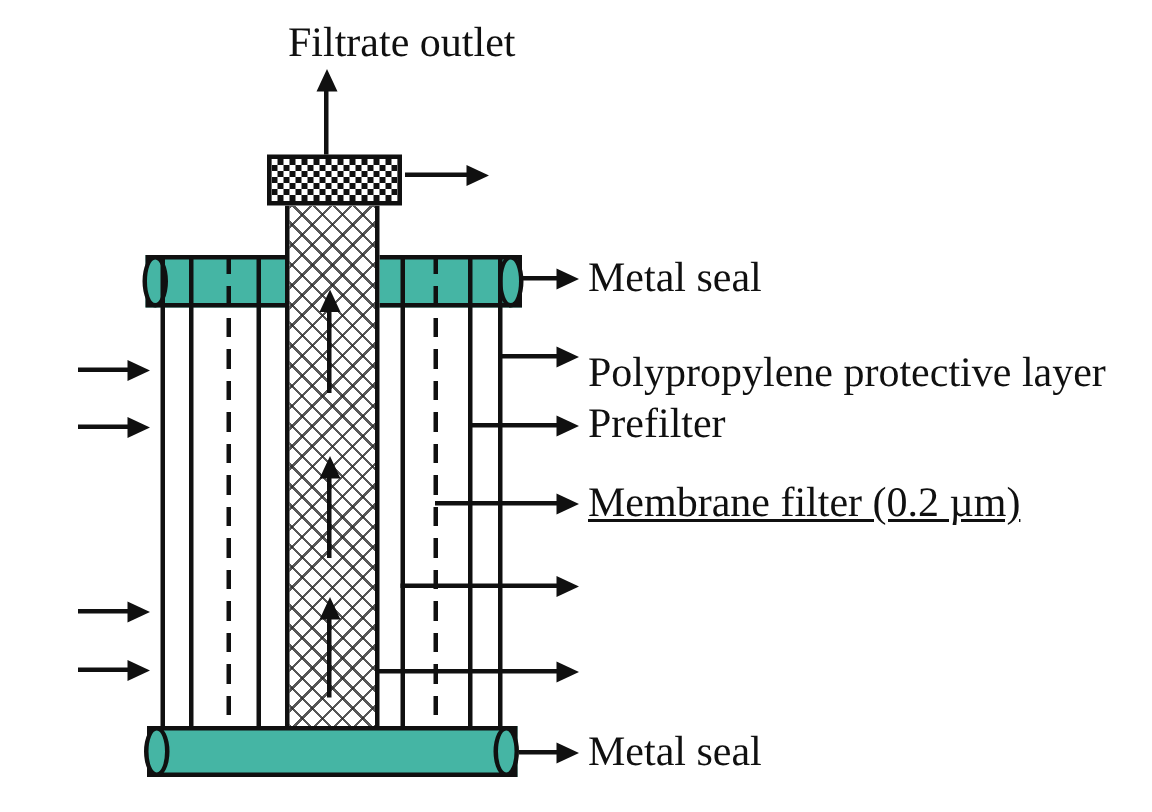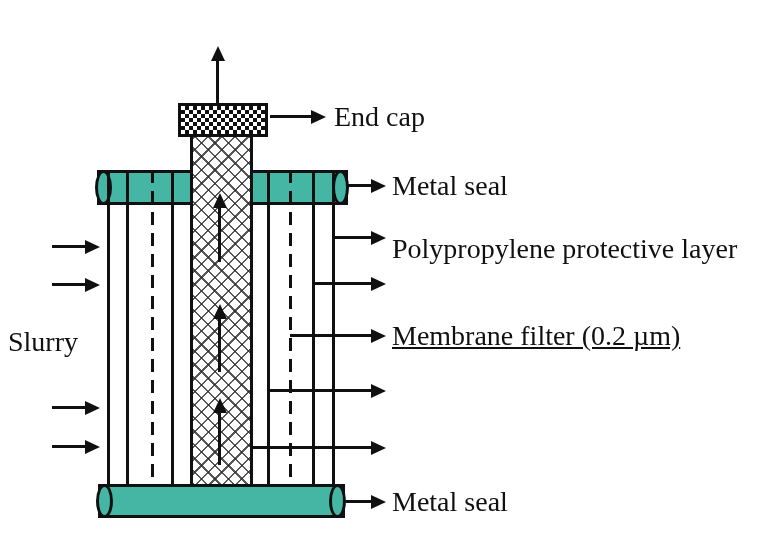--- a/index.html
+++ b/index.html
@@ -52,31 +52,31 @@
   .arrow-u .head  { position:absolute; top:0; left:0; width:0; height:0;
                     border-left:7px solid transparent; border-right:7px solid transparent;
                     border-bottom:15px solid #101010; }
   .arrow-u.incore { z-index:4; }
 </style>
 </head>
 <body>
 
 <div class="canvas">
 
+  <div class="lbl" style="left:192px; top:12px;">Filtrate outlet</div>
   <div class="arrow-u" style="left:211px; top:46px; height:57px;">
     <i class="head"></i>
     <i class="shaft"></i>
   </div>
 
   <div class="endcap"></div>
   <div class="arrow-r" style="left:270px; top:110px; width:56px;">
     <i class="shaft"></i>
     <i class="head"></i>
   </div>
-  <div class="lbl" style="left:334px; top:100px;">End cap</div>
 
   <div class="seal-body" style="left: 97px; top: 170px; width: 251px; height: 35px; background-color: rgb(69, 181, 164);"></div>
   <div class="seal-end" style="left: 95px; top: 170px; width: 17px; height: 35px; background-color: rgb(69, 181, 164);"></div>
   <div class="seal-end hi" style="left: 332px; top: 170px; width: 17px; height: 35px; background-color: rgb(69, 181, 164);"></div>
 
   <div class="vline" style="left:107px;"></div>
   <div class="vline" style="left:126px;"></div>
   <div class="vdash" style="left:151px;"></div>
   <div class="vline" style="left:171px;"></div>
 
@@ -96,21 +96,20 @@
   </div>
   <div class="arrow-u incore" style="left:213px; top:398px; height:67px;">
     <i class="head"></i>
     <i class="shaft"></i>
   </div>
 
   <div class="seal-body" style="left: 98px; top: 484px; width: 247px; height: 34px; z-index: 5; background-color: rgb(69, 181, 164);"></div>
   <div class="seal-end" style="left: 96px; top: 484px; width: 17px; height: 34px; z-index: 5; background-color: rgb(69, 181, 164);"></div>
   <div class="seal-end" style="left: 329px; top: 484px; width: 17px; height: 34px; z-index: 5; background-color: rgb(69, 181, 164);"></div>
 
-  <div class="lbl" style="left:8px; top:325px;">Slurry</div>
   <div class="arrow-r" style="left:52px; top:240px; width:48px;">
     <i class="shaft"></i>
     <i class="head"></i>
   </div>
   <div class="arrow-r" style="left:52px; top:278px; width:48px;">
     <i class="shaft"></i>
     <i class="head"></i>
   </div>
   <div class="arrow-r" style="left:52px; top:401px; width:48px;">
     <i class="shaft"></i>
@@ -145,16 +144,17 @@
     <i class="shaft"></i>
     <i class="head"></i>
   </div>
   <div class="arrow-r" style="left:346px; top:495px; width:40px;">
     <i class="shaft"></i>
     <i class="head"></i>
   </div>
 
   <div class="lbl" style="left:392px; top:169px;">Metal seal</div>
   <div class="lbl" style="left:392px; top:232px;">Polypropylene protective layer</div>
+  <div class="lbl" style="left:392px; top:266px;">Prefilter</div>
   <div class="lbl" style="left:392px; top:319px;text-decoration:underline;">Membrane filter (0.2 µm)</div>
   <div class="lbl" style="left:392px; top:485px;">Metal seal</div>
 
 </div>
 
 </body></html>

